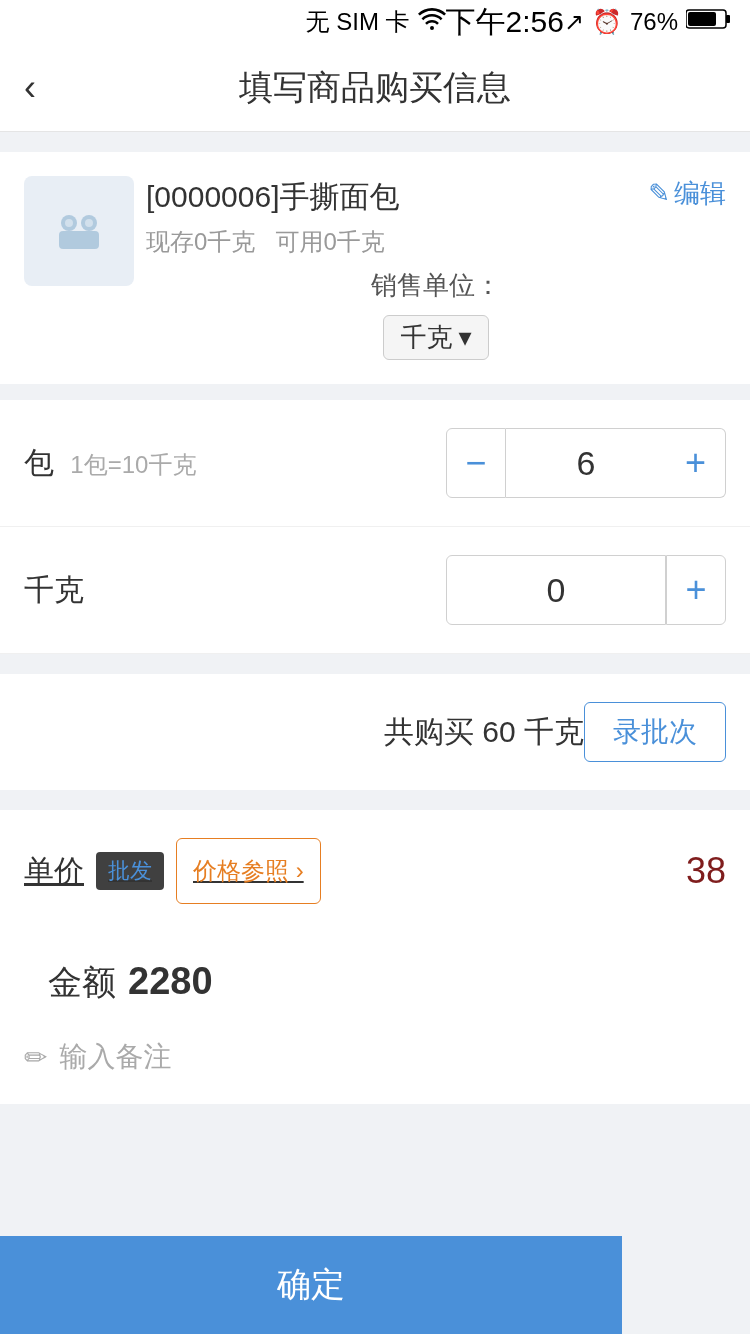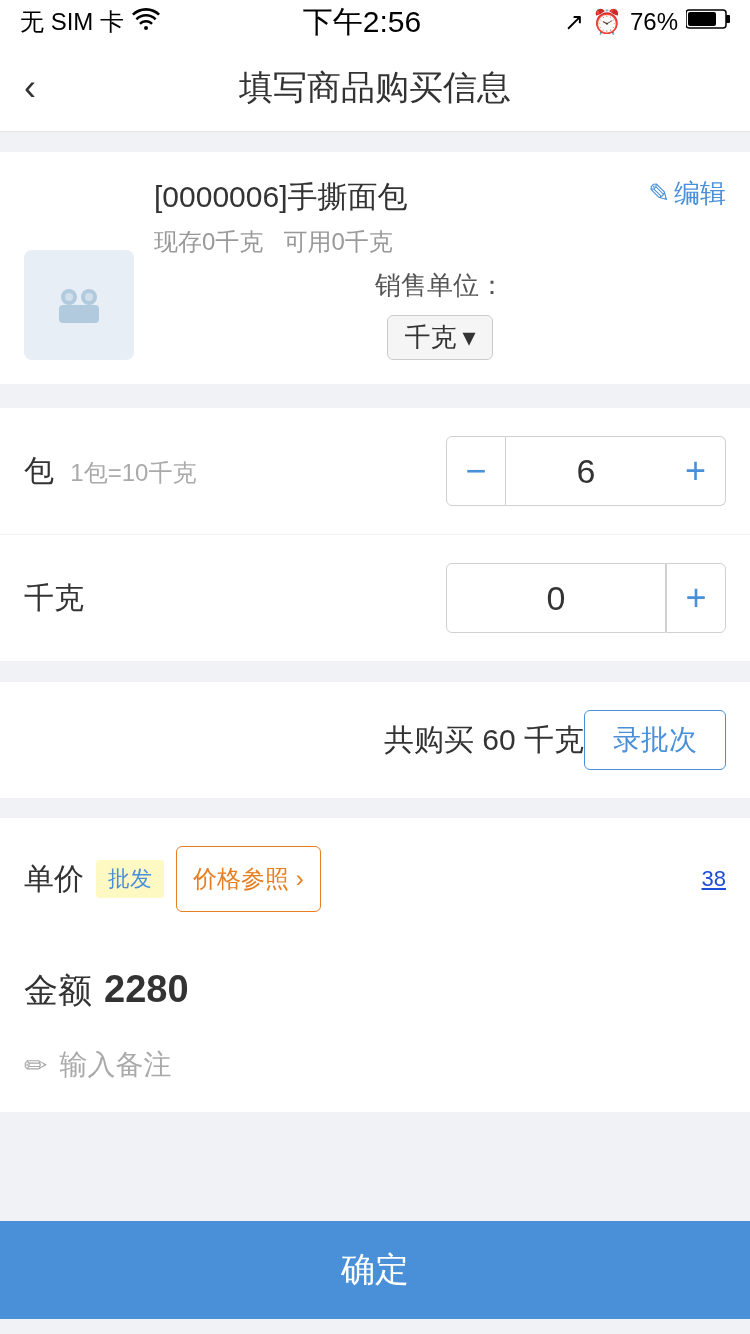--- a/index.html
+++ b/index.html
@@ -12,21 +12,21 @@
       font-size: 28px;
       color: #333;
     }
 
     
     .status-bar {
       height: 44px;
       background: #fff;
       display: flex;
       align-items: center;
-      justify-content: space-between;
+      justify-content: flex-end;
       padding: 0 20px;
       font-size: 24px;
       color: #000;
     }
     .status-left { display: flex; align-items: center; gap: 8px; }
     .status-center { font-size: 30px; font-weight: 500; }
     .status-right { display: flex; align-items: center; gap: 8px; font-size: 24px; }
 
     
     .nav-bar {
@@ -49,22 +49,22 @@
       font-size: 34px;
       font-weight: 500;
       color: #333;
     }
 
     
     .product-card {
       background: #fff;
       padding: 24px;
       display: flex;
-      align-items: flex-end;
-      gap: 20px;
+      align-items: flex-start;
+      gap: 12px;
       margin-top: 20px;
     }
     .product-thumb {
       width: 110px;
       height: 110px;
       background: #e8eef5;
       border-radius: 8px;
       display: flex;
       align-items: center;
       justify-content: center;
@@ -115,21 +115,21 @@
       font-size: 26px;
       display: flex;
       align-items: center;
       gap: 4px;
     }
     .product-card { position: relative; }
 
     
     .quantity-section {
       background: #fff;
-      margin-top: 24px;
+      margin-top: 16px;
     }
     .quantity-row {
       display: flex;
       align-items: center;
       padding: 28px 24px;
       border-bottom: 1px solid #f0f0f0;
     }
     .quantity-label {
       flex: 1;
       font-size: 30px;
@@ -218,45 +218,45 @@
       display: flex;
       align-items: center;
       justify-content: space-between;
     }
     .price-label {
       font-size: 30px;
       color: #333;
       display: flex;
       align-items: center;
       gap: 12px;
+      text-decoration: underline;
     }
     .price-tag {
-      background: #fef9c3;
+      background: #404040;
       color: #4a90d9;
       font-size: 22px;
       padding: 4px 12px;
       border-radius: 4px;
     }
     .price-ref-btn {
       border: 1.5px solid #e67e22;
       border-radius: 6px;
       padding: 16px 16px;
       font-size: 24px;
       color: #e67e22;
       background: #fff;
       display: flex;
       align-items: center;
       gap: 4px;
       cursor: pointer;
     }
     .price-value {
-      font-size: 22px;
-      color: #1d4ed8;
+      font-size: 36px;
+      color: #7f1d1d;
       font-weight: 500;
-      text-decoration: underline;
     }
     .amount-label {
       font-size: 34px;
       color: #333;
       font-weight: 500;
     }
     .amount-value {
       font-size: 38px;
       color: #333;
       font-weight: bold;
@@ -274,22 +274,22 @@
       font-size: 28px;
     }
     .remark-text {
       font-size: 28px;
       color: #aaa;
     }
 
     
     .bottom-bar {
       position: fixed;
-      bottom: 15px;
-      width: 750px;
+      bottom: 0;
+      width: 622px;
       height: 98px;
       background: #4a90d9;
       display: flex;
       align-items: center;
       justify-content: center;
       cursor: pointer;
     }
     .confirm-btn {
       font-size: 34px;
       color: #fff;
@@ -393,21 +393,21 @@
 <div class="price-section">
   <div class="price-label">
     <span>单价</span>
     <span class="price-tag">批发</span>
     <button class="price-ref-btn">价格参照 ›</button>
   </div>
   <div class="price-value">38</div>
 </div>
 
 <div style="background:#fff; margin-top:0; padding: 28px 24px 0;">
-  <div style="display:flex; align-items:baseline;">
+  <div style="display:flex; align-items:baseline;margin-left:24px;">
     <span class="amount-label">金额</span>
     <span class="amount-value">2280</span>
   </div>
   <div class="remark-row" style="padding-left:0; margin-top:12px;">
     <span class="remark-icon">✏</span>
     <span class="remark-text">输入备注</span>
   </div>
 </div>
 
 <div class="spacer"></div>

